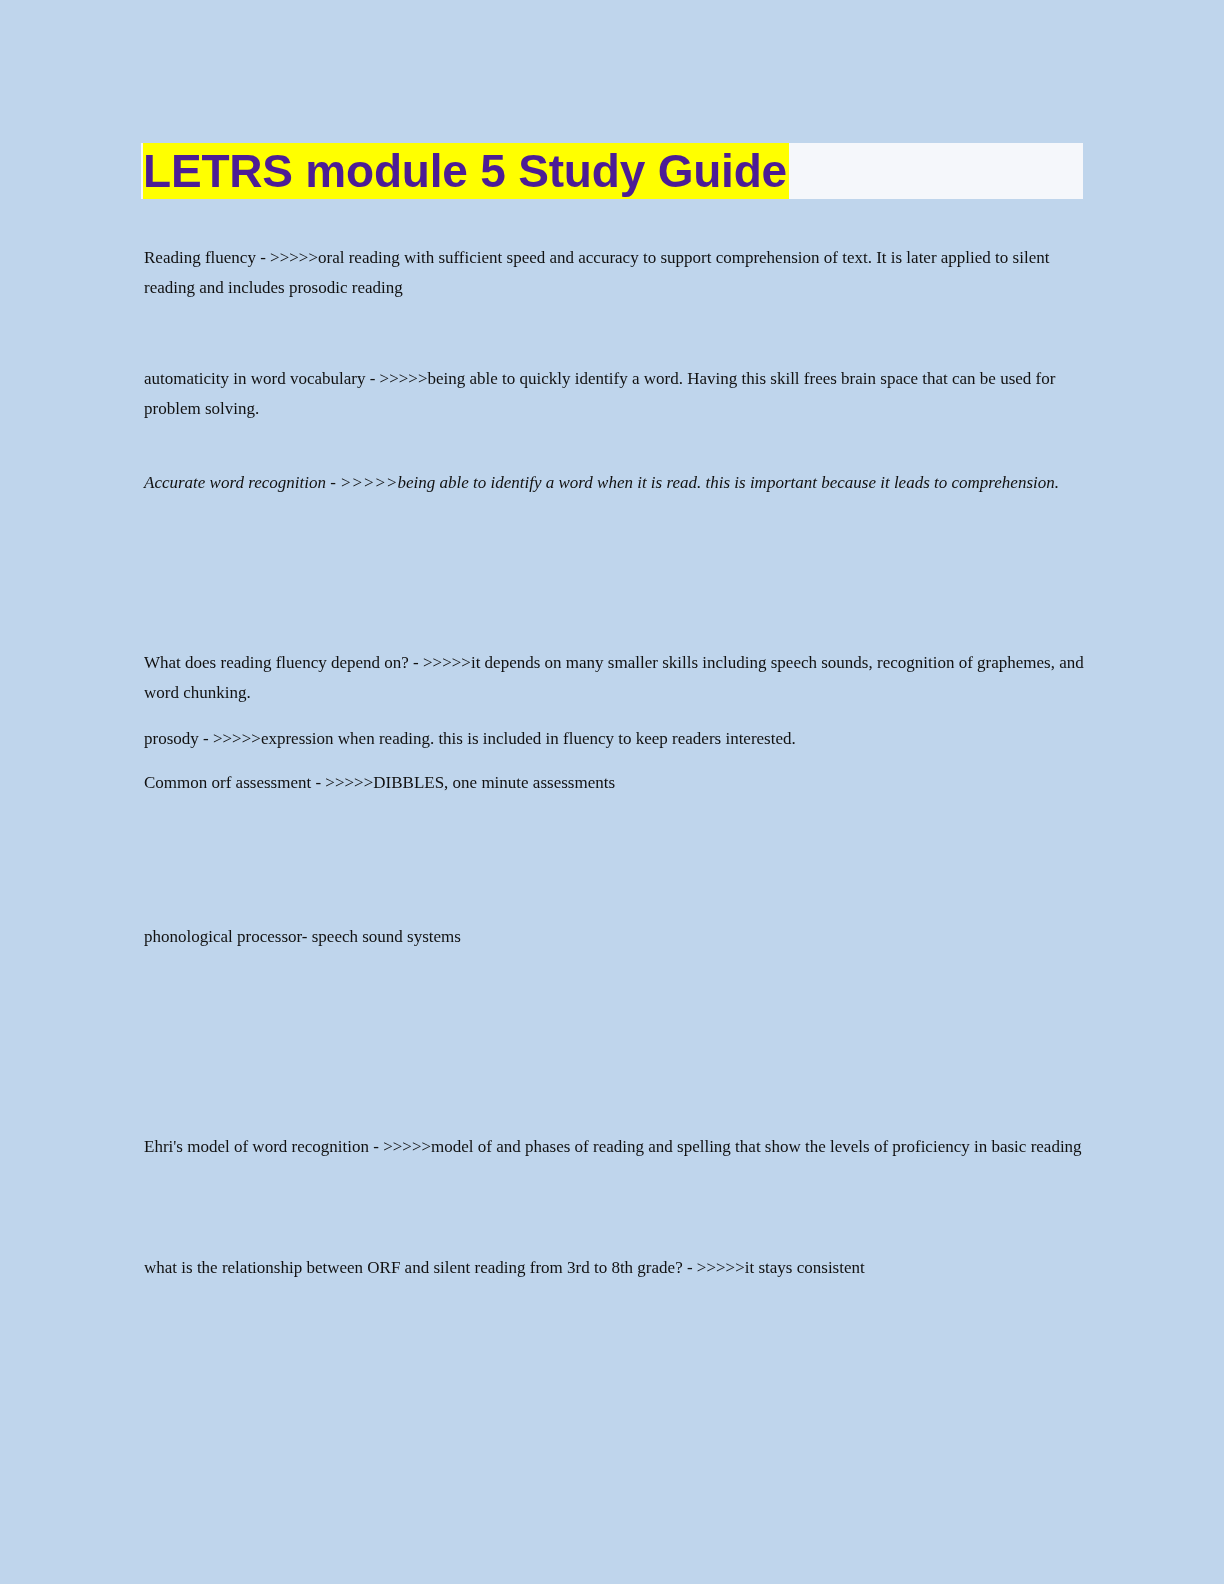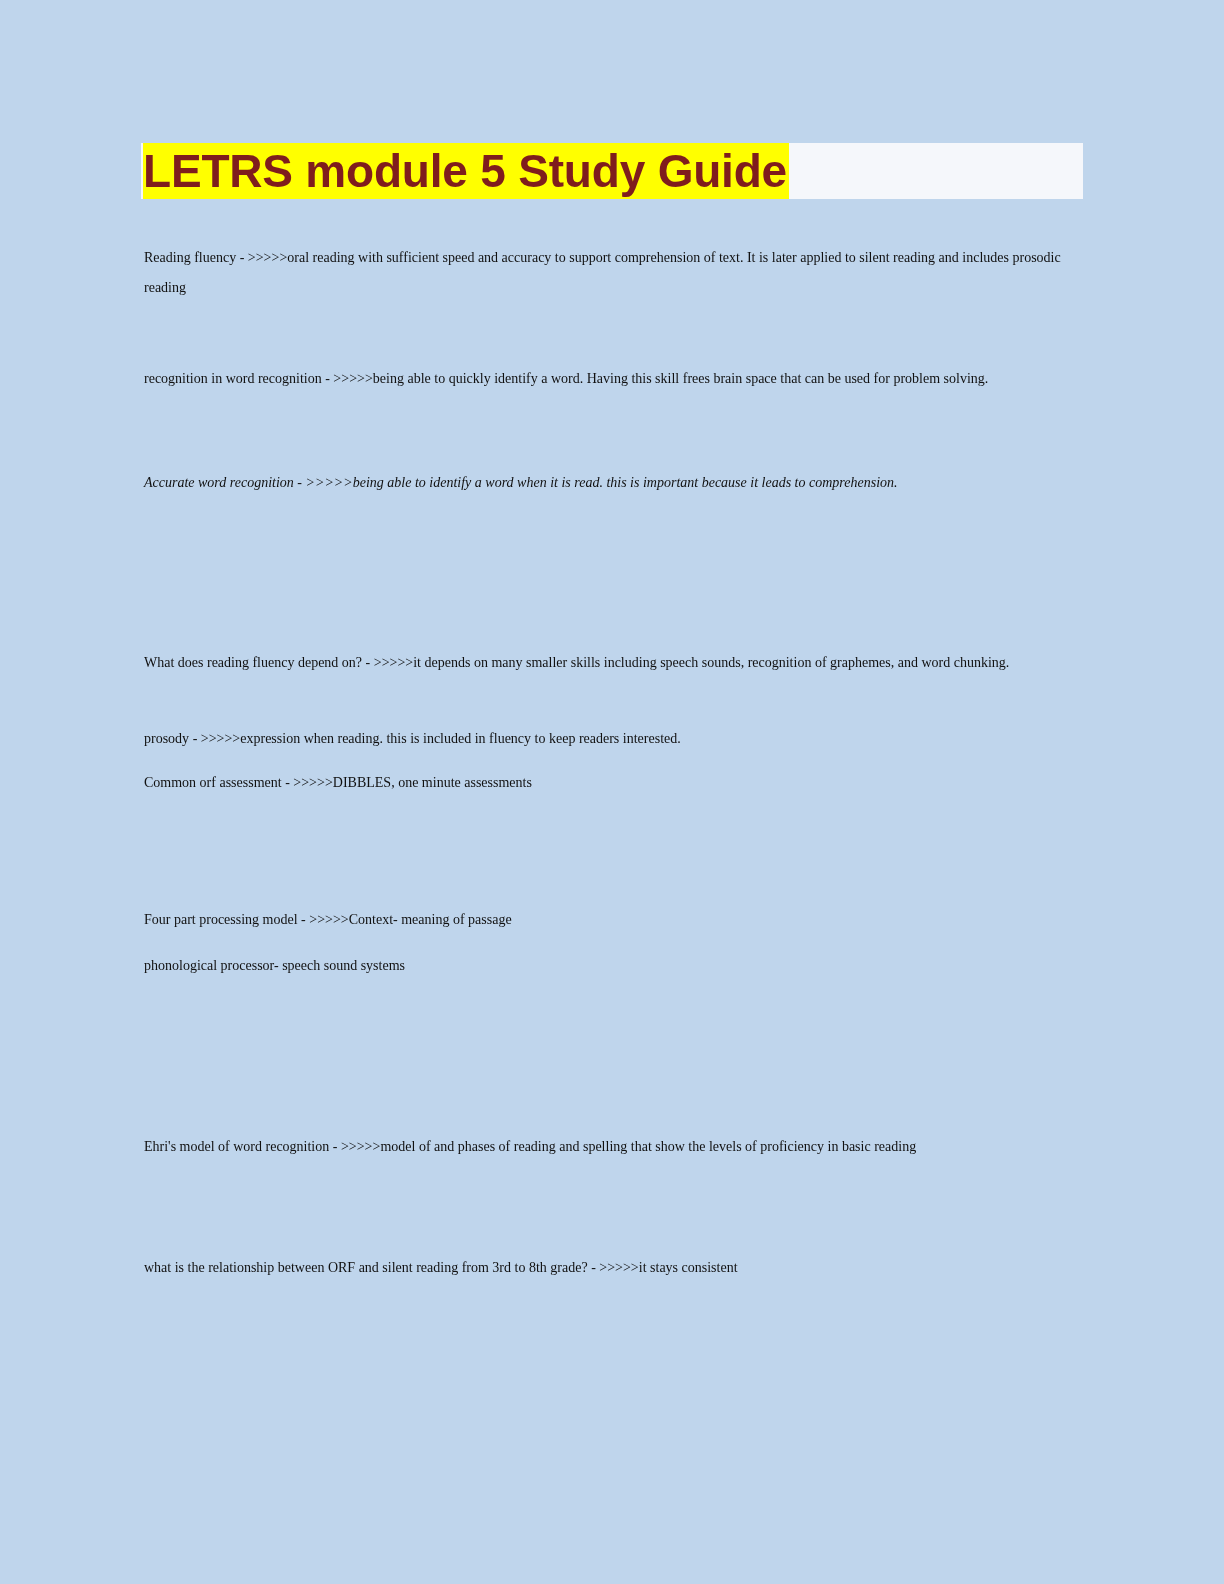--- a/index.html
+++ b/index.html
@@ -27,34 +27,34 @@
       height: 56px;
       background: #f5f7fb;
     }
     .title-text {
       position: absolute;
       left: 2px;
       top: 0;
       height: 56px;
       line-height: 56px;
       background: #ffff00;
-      color: #7f1d1d;
+      color: #4c1d95;
       font-family: "Liberation Sans", sans-serif;
       font-weight: bold;
       font-size: 46px;
       padding-right: 2px;
       white-space: nowrap;
       letter-spacing: -0.2px;
     }
     .entry {
       position: absolute;
       left: 144px;
       width: 940px;
       font-family: "Liberation Serif", serif;
-      font-size: 14px;
+      font-size: 17px;
       line-height: 29.5px;
       color: #111111;
     }
     .entry p {
       margin: 0;
     }
     .entry .sub {
       margin-top: 16.5px;
     }
   </style>
@@ -65,41 +65,40 @@
 
   <div class="title-box">
     <span class="title-text">LETRS module 5 Study Guide</span>
   </div>
 
   <div class="entry" style="top:243px;">
     <p><span>Reading fluency</span><span> - &gt;&gt;&gt;&gt;&gt;</span><span>oral reading with sufficient speed and accuracy to support comprehension of text. It is later applied to silent reading and includes prosodic reading</span></p>
   </div>
 
   <div class="entry" style="top:364px;">
-    <p><span>recognition in word recognition</span><span> - &gt;&gt;&gt;&gt;&gt;</span><span>being able to quickly identify a word. Having this skill frees brain space that can be used for problem solving.</span></p>
+    <p><span>automaticity in word vocabulary</span><span> - &gt;&gt;&gt;&gt;&gt;</span><span>being able to quickly identify a word. Having this skill frees brain space that can be used for problem solving.</span></p>
   </div>
 
   <div class="entry" style="top:468px;font-style:italic;">
     <p><span>Accurate word recognition</span><span> - &gt;&gt;&gt;&gt;&gt;</span><span>being able to identify a word when it is read. this is important because it leads to comprehension.</span></p>
   </div>
 
   <div class="entry" style="top:604px;margin-top:44px;">
     <p><span>What does reading fluency depend on?</span><span> - &gt;&gt;&gt;&gt;&gt;</span><span>it depends on many smaller skills including speech sounds, recognition of graphemes, and word chunking.</span></p>
   </div>
 
   <div class="entry" style="top:724px;">
     <p><span>prosody</span><span> - &gt;&gt;&gt;&gt;&gt;</span><span>expression when reading. this is included in fluency to keep readers interested.</span></p>
   </div>
 
   <div class="entry" style="top:768px;">
     <p><span>Common orf assessment</span><span> - &gt;&gt;&gt;&gt;&gt;</span><span>DIBBLES, one minute assessments</span></p>
   </div>
 
   <div class="entry" style="top:905px;">
-    <p><span>Four part processing model</span><span> - &gt;&gt;&gt;&gt;&gt;</span><span>Context- meaning of passage</span></p>
     <p class="sub">phonological processor- speech sound systems</p>
   </div>
 
   <div class="entry" style="top:1132px;">
     <p><span>Ehri's model of word recognition</span><span> - &gt;&gt;&gt;&gt;&gt;</span><span>model of and phases of reading and spelling that show the levels of proficiency in basic reading</span></p>
   </div>
 
   <div class="entry" style="top:1253px;">
     <p><span>what is the relationship between ORF and silent reading from 3rd to 8th grade?</span><span> - &gt;&gt;&gt;&gt;&gt;</span><span>it stays consistent</span></p>
   </div>

